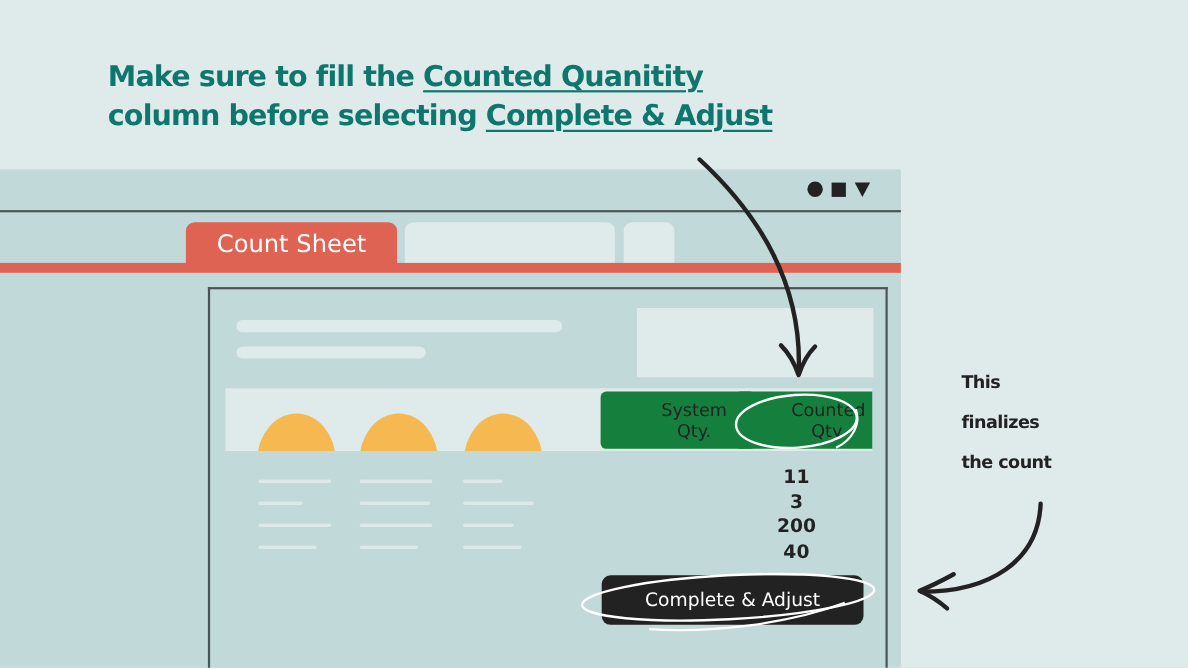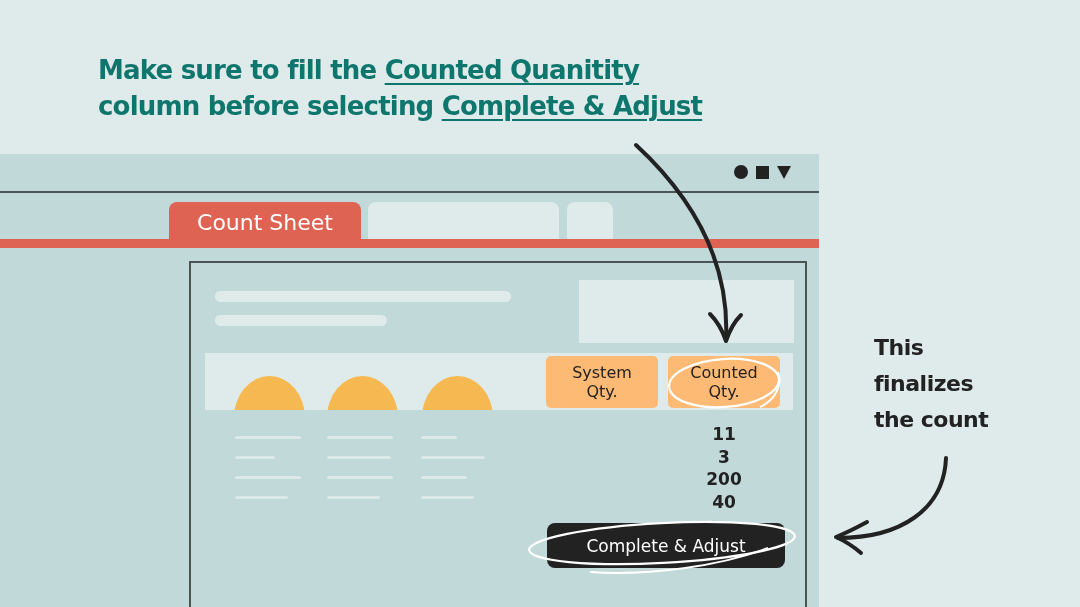--- a/index.html
+++ b/index.html
@@ -37,38 +37,38 @@
   .tab-strip { position:absolute; left:0; top:85px; width:819px; height:9px; background:#df6352; }
   .panel {
     position:absolute; left:189px; top:107px; width:614px; height:360px;
     border:2px solid #4a5454; border-bottom:none; background:#c1d9d9;
   }
   .ph-line { position:absolute; height:11px; border-radius:6px; background:#dfebea; }
   .ph-box { position:absolute; left:388px; top:17px; width:215px; height:63px; background:#dfebea; }
   .header-band { position:absolute; left:14px; top:90px; width:588px; height:57px; background:#dfebea; overflow:hidden; }
   .semi { position:absolute; top:23px; width:71px; height:70px; border-radius:50% 50% 0 0 / 60% 60% 0 0; background:#f6b850; }
   .qty-chip {
-    position:absolute; top:3px; height:52px; border-radius:5px; background:#fdba74;
+    position:absolute; top:3px; height:52px; border-radius:5px; background:#15803d;
     font-family:"DejaVu Sans", sans-serif; font-size:16px; line-height:19px; text-align:center;
-    display:flex; align-items:center; justify-content:center; color:#222;
+    display:flex; align-items:center; justify-content:center; color:#222;padding-left:29px;
   }
   .row-line { position:absolute; height:3px; border-radius:2px; background:#dfebea; opacity:0.85; }
   .count-col {
     position:absolute; left:478px; top:160px; width:110px; text-align:center;
     font-family:"DejaVu Sans", sans-serif; font-size:17px; line-height:22.5px; color:#222;font-weight:bold;
   }
   .complete-btn {
     position:absolute; left:356px; top:260px; width:238px; height:45px;
     border-radius:8px; background:#222; color:#fff; border:none;
     font-family:"DejaVu Sans", sans-serif; font-size:17px; cursor:pointer;
   }
   .side-note {
     position:absolute; left:874px; top:330px;
     font-family:"DejaVu Sans", sans-serif; font-weight:bold;
-    font-size:22px; line-height:36px; letter-spacing:-0.5px; color:#222;
+    font-size:16px; line-height:36px; letter-spacing:-0.5px; color:#222;
   }
   svg.overlay { position:absolute; left:0; top:0; pointer-events:none; }
 </style>
 </head>
 <body>
 
 <div class="headline">
   <div><span>Make sure to fill the </span><u>Counted Quanitity</u></div>
   <div><span>column before selecting </span><u>Complete &amp; Adjust</u></div>
 </div>

